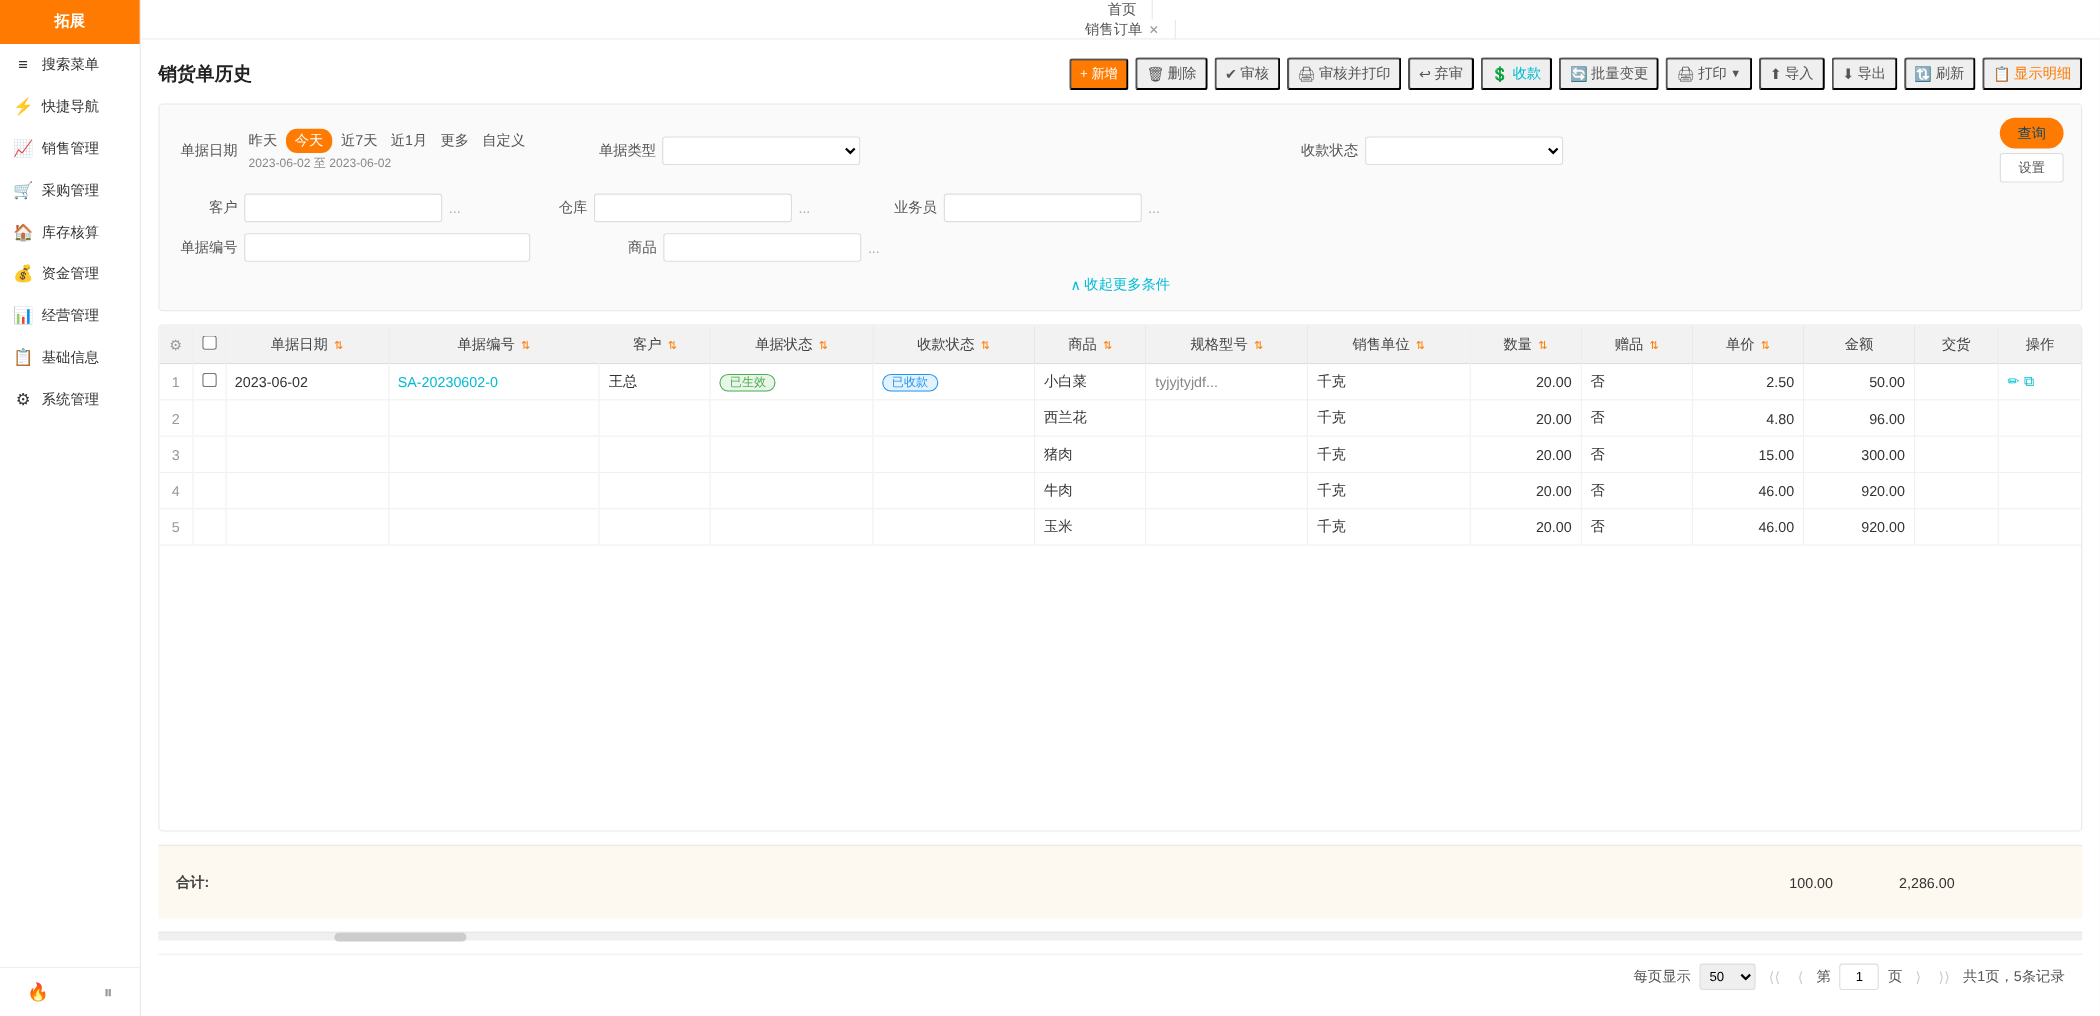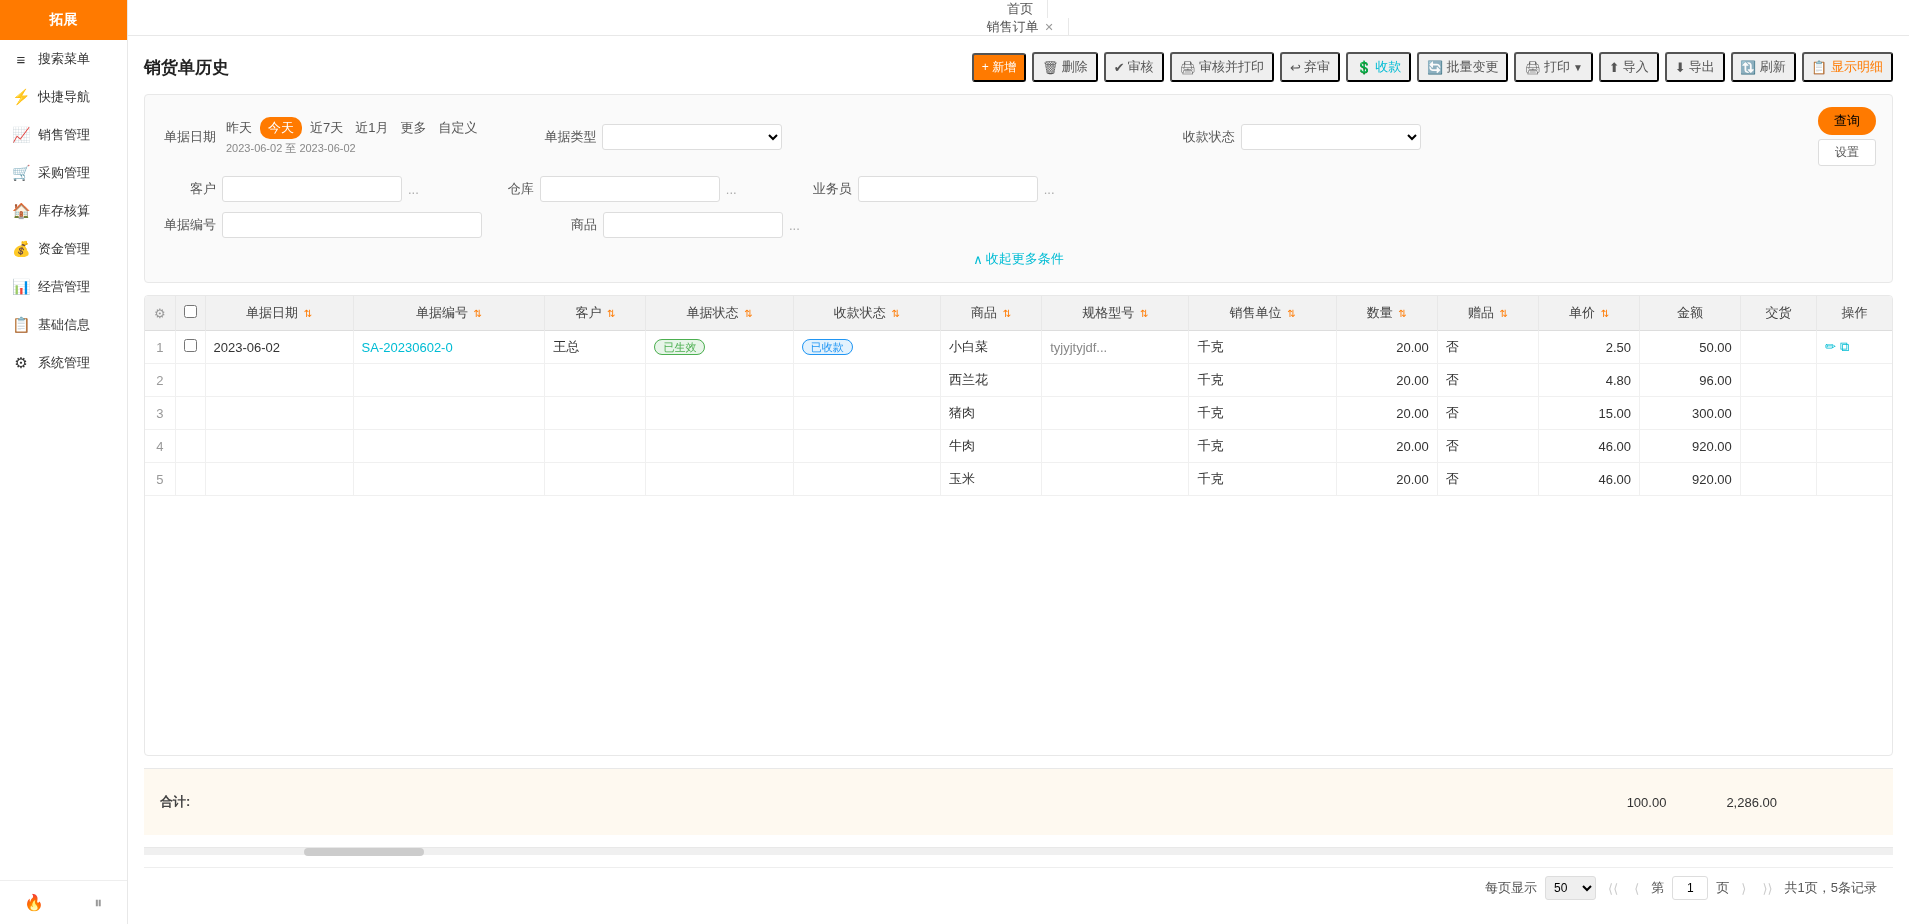--- a/index.html
+++ b/index.html
@@ -213,21 +213,21 @@
       cursor: pointer;
       font-size: 12px;
       display: flex;
       align-items: center;
       gap: 3px;
       justify-content: center;
       padding: 2px 0;
     }
     .query-btn {
       background: #ff7a00;
-      color: #000000;
+      color: #0c4a6e;
       border: none;
       border-radius: 14px;
       padding: 5px 16px;
       cursor: pointer;
       font-size: 13px;
     }
     .setting-btn {
       background: #fff;
       color: #555;
       border: 1px solid #ddd;

